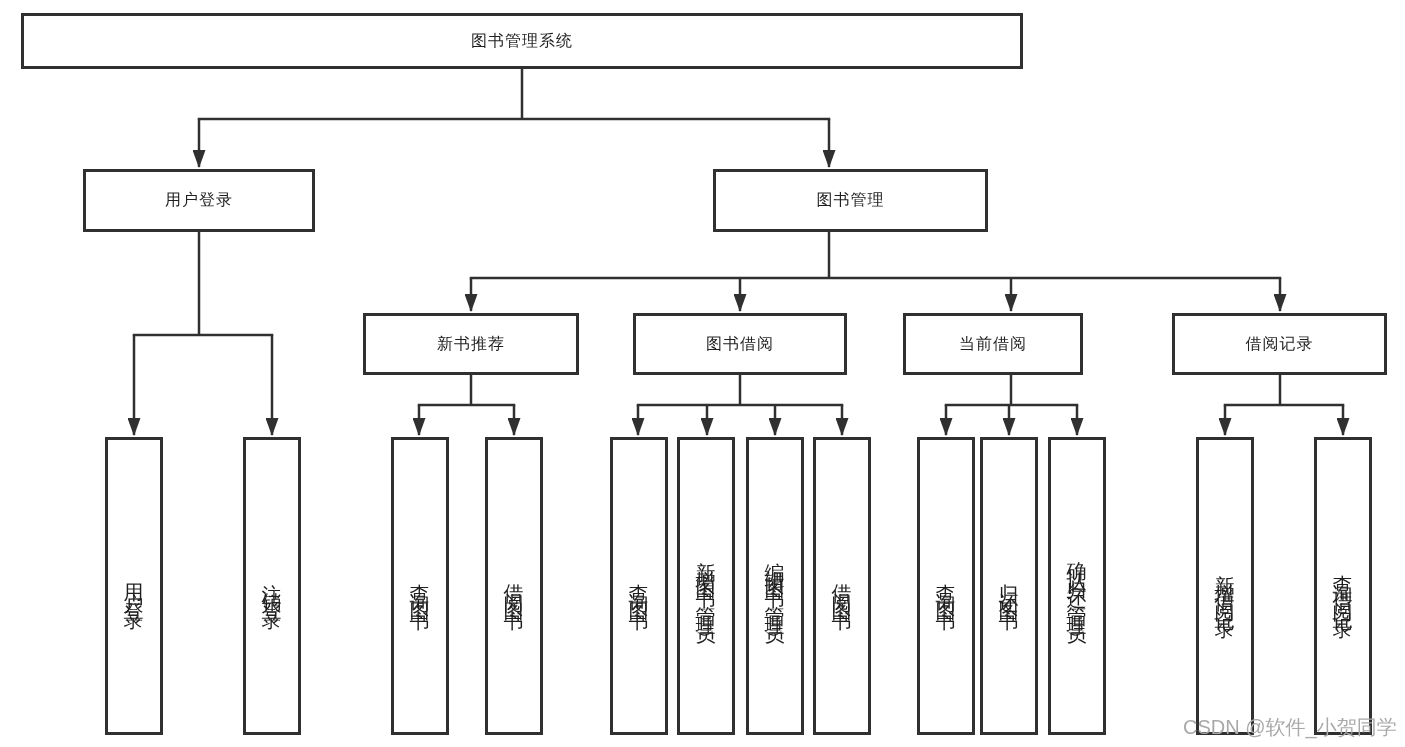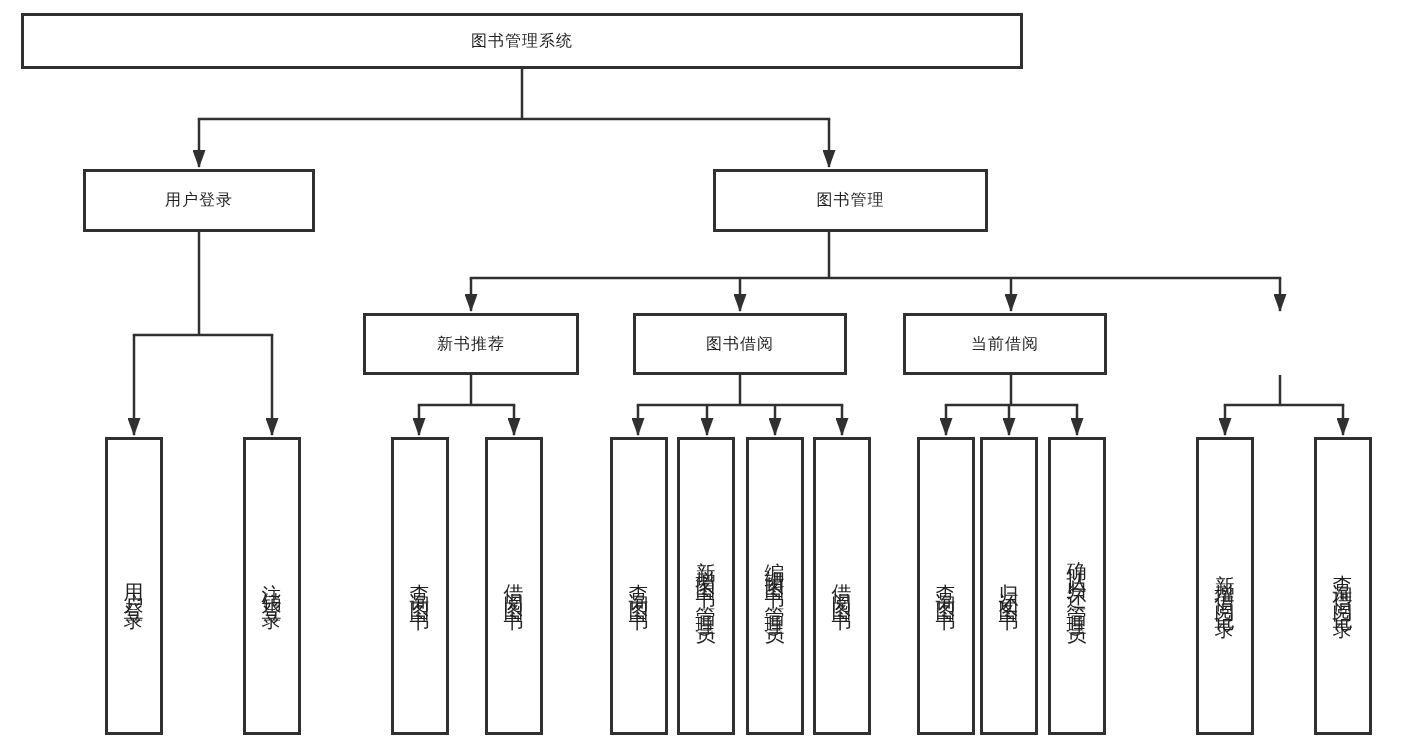--- a/index.html
+++ b/index.html
@@ -35,21 +35,21 @@
     color: #1f1f1f;
     z-index: 2;
   }
   .root-box   { left: 21px;  top: 13px;  width: 1002px; height: 56px; }
   .l2-box     { height: 63px; top: 169px; }
   .l2-a       { left: 83px;  width: 232px; }
   .l2-b       { left: 713px; width: 275px; }
   .l3-box     { height: 62px; top: 313px; }
   .l3-a       { left: 363px;  width: 216px; }
   .l3-b       { left: 633px;  width: 214px; }
-  .l3-c       { left: 903px;  width: 204px; text-align: center; }
+  .l3-c       { left: 903px;  width: 180px; text-align: center; }
   .l3-d       { left: 1172px; width: 215px; }
   .leaf {
     top: 437px;
     width: 58px;
     height: 298px;
     writing-mode: vertical-rl;
     letter-spacing: 9px;
     line-height: 1;
     font-size: 20px;
   }
@@ -117,29 +117,31 @@
   </svg>
 
   <div class="node root-box">图书管理系统</div>
 
   <div class="node l2-box l2-a">用户登录</div>
   <div class="node l2-box l2-b">图书管理</div>
 
   <div class="node l3-box l3-b">图书借阅</div>
   <div class="node l3-box l3-a">新书推荐</div>
   <div class="node l3-box l3-c">当前借阅</div>
+  <div class="node l3-box l3-d">借阅记录</div>
 
   <div class="node leaf" style="left:105px">用户登录</div>
   <div class="node leaf" style="left:243px">注销登录</div>
   <div class="node leaf" style="left:391px">查询图书</div>
   <div class="node leaf" style="left:485px">借阅图书</div>
   <div class="node leaf" style="left:610px">查询图书</div>
   <div class="node leaf" style="left:677px">新增图书（管理员）</div>
   <div class="node leaf" style="left:746px">编辑图书（管理员）</div>
   <div class="node leaf" style="left:813px">借阅图书</div>
   <div class="node leaf" style="left:917px">查询图书</div>
   <div class="node leaf" style="left:980px">归还图书</div>
   <div class="node leaf" style="left:1048px">确认归还（管理员）</div>
   <div class="node leaf" style="left:1196px">新增借阅记录</div>
   <div class="node leaf" style="left:1314px">查询借阅记录</div>
 
+  <div class="watermark">CSDN @软件_小贺同学</div>
 
 </div>
 
 </body></html>

